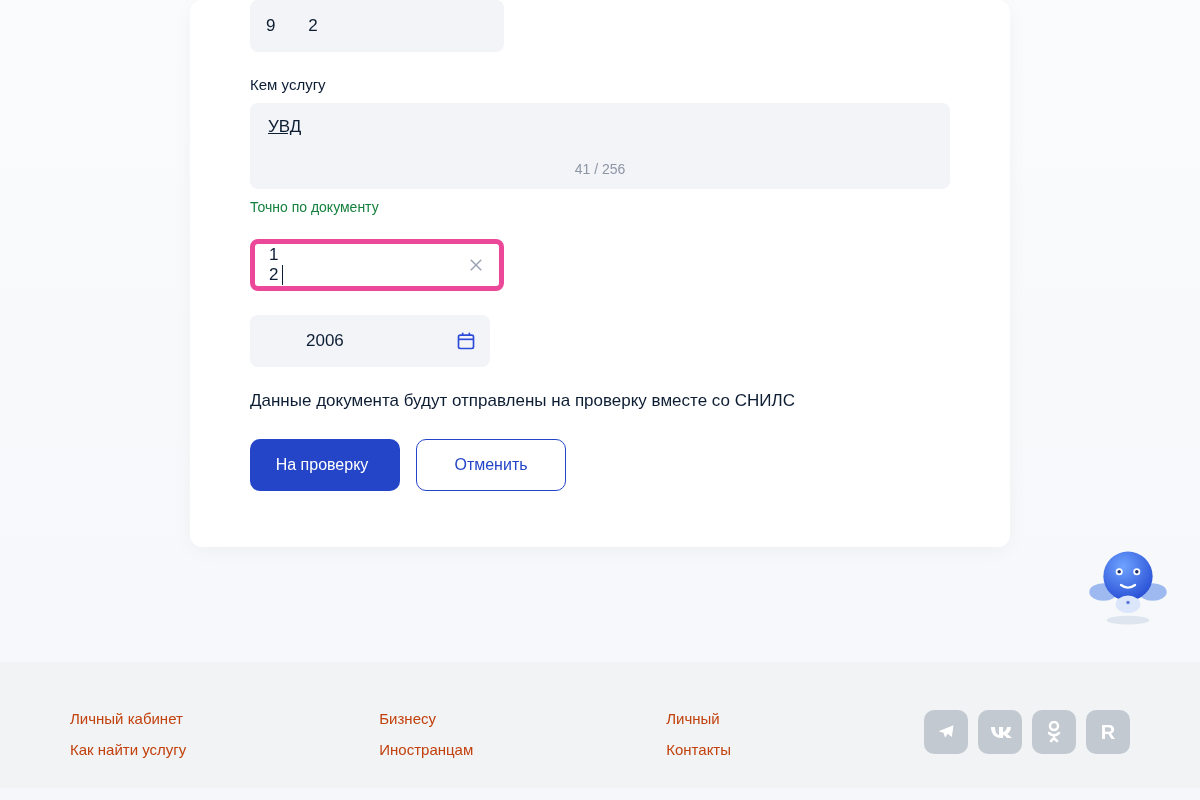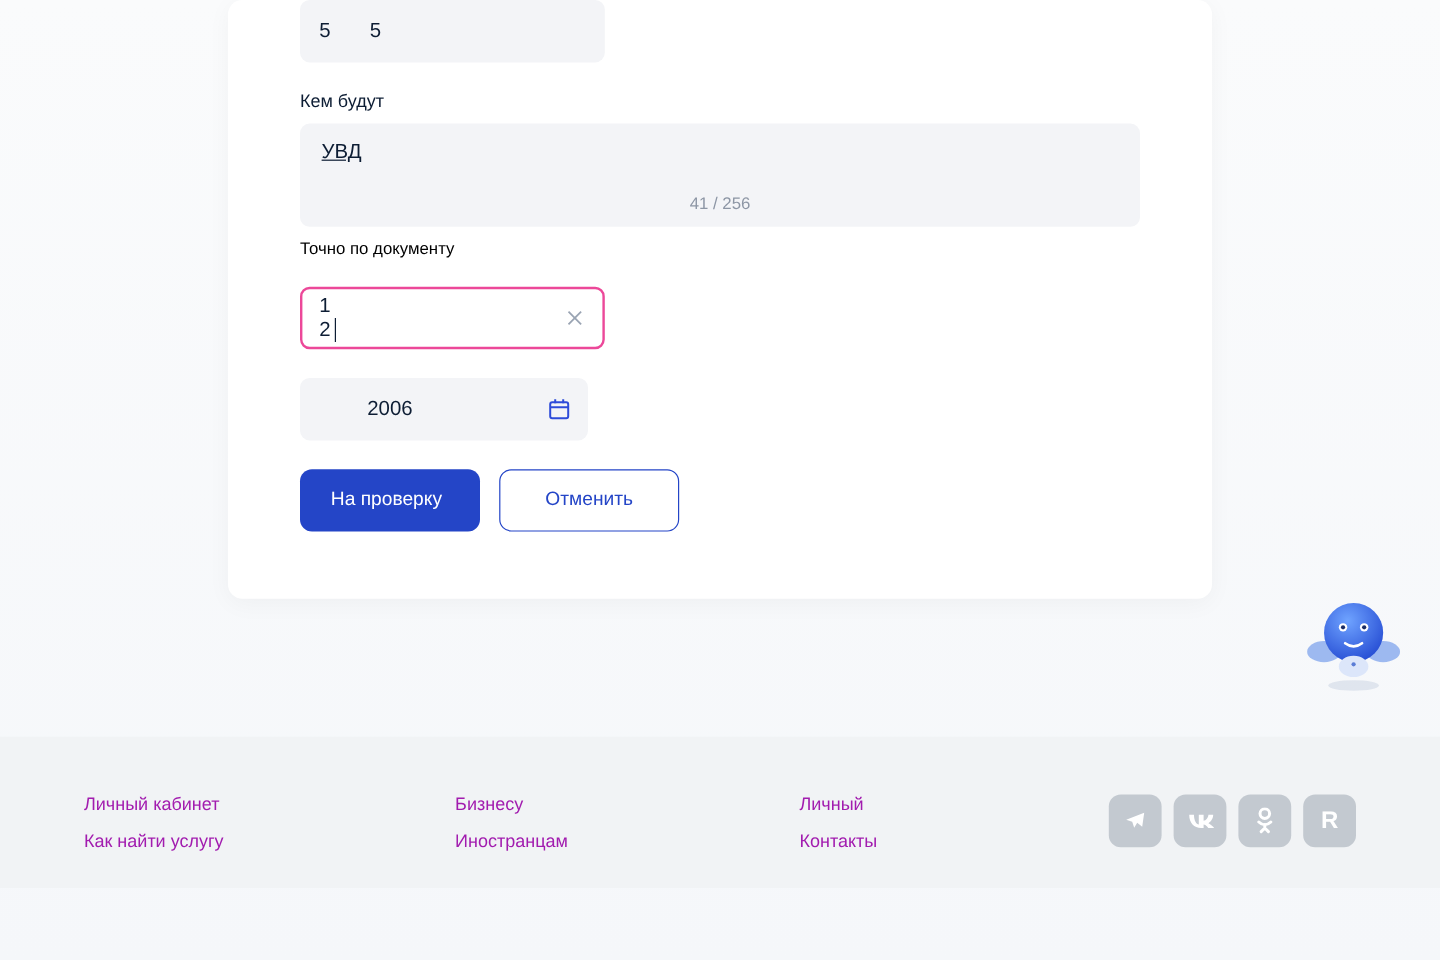--- a/index.html
+++ b/index.html
@@ -57,27 +57,27 @@
       min-height: 24px;
       text-decoration: underline;
     }
     .char-count {
       text-align: center;
       color: #8d96a5;
       font-size: 14px;
       margin-top: 20px;
     }
     .hint {
-      color: #000000;
+      color: #15803d;
       font-size: 14px;
       margin-top: 10px;
     }
     .input-outlined {
       background: #fff;
-      border: 2px solid #ec4899;
+      border: 5px solid #ec4899;
       border-radius: 8px;
       padding: 0 14px;
       width: 254px;
       height: 52px;
       display: flex;
       align-items: center;
       justify-content: space-between;
       font-size: 17px;
       color: #0d1d34;
     }
@@ -154,21 +154,21 @@
       max-width: 1080px;
       margin: 0 auto;
     }
     .footer-col {
       display:flex;
       flex-direction: column;
       gap: 14px;
     }
     .footer-link {
       font-size: 15px;
-      color: #a21caf;
+      color: #c2410c;
       cursor: pointer;
     }
     .social-row { display:flex; gap:10px; }
     .social-btn {
       width: 44px; height: 44px;
       border-radius: 10px;
       background: #c3c9d0;
       display:flex; align-items:center; justify-content:center;
       color:#fff;
       font-weight: bold;
@@ -184,26 +184,26 @@
     }
   </style>
 </head>
 <body>
 
 <div class="page-wrap">
   <div class="card">
 
     <div class="field-group">
       <div class="input-small">
-        <span>5    5</span>
+        <span>9    2</span>
       </div>
     </div>
 
     <div class="field-group">
-      <label class="label">Кем будут</label>
+      <label class="label">Кем услугу</label>
       <div class="textarea-wrap">
         <span class="val">УВД</span>
         <div class="char-count">41 / 256</div>
       </div>
       <div class="hint">Точно по документу</div>
     </div>
 
     <div class="field-group">
       <div class="input-outlined">
         <span>
@@ -221,20 +221,21 @@
         <span>2006</span>
         <svg class="cal-icon" viewBox="0 0 24 24" fill="none" stroke="currentColor" stroke-width="2">
           <rect x="3" y="5" width="18" height="16" rx="2"></rect>
           <line x1="3" y1="10" x2="21" y2="10"></line>
           <line x1="8" y1="2" x2="8" y2="6"></line>
           <line x1="16" y1="2" x2="16" y2="6"></line>
         </svg>
       </div>
     </div>
 
+    <div class="info-text">Данные документа будут отправлены на проверку вместе со СНИЛС</div>
 
     <div class="btn-row">
       <button class="btn btn-primary">На проверку</button>
       <button class="btn btn-outline">Отменить</button>
     </div>
   </div>
 
   <div class="chatbot">
     <svg viewBox="0 0 100 100">
       <defs>

